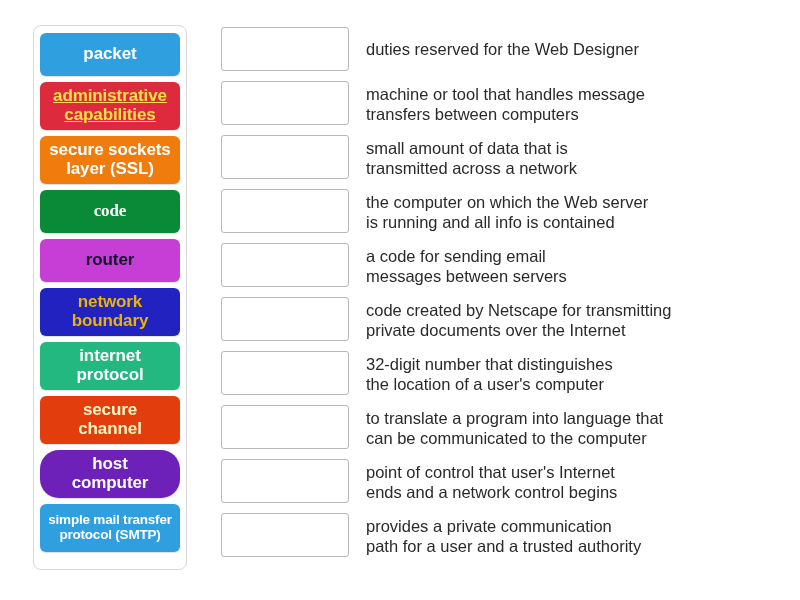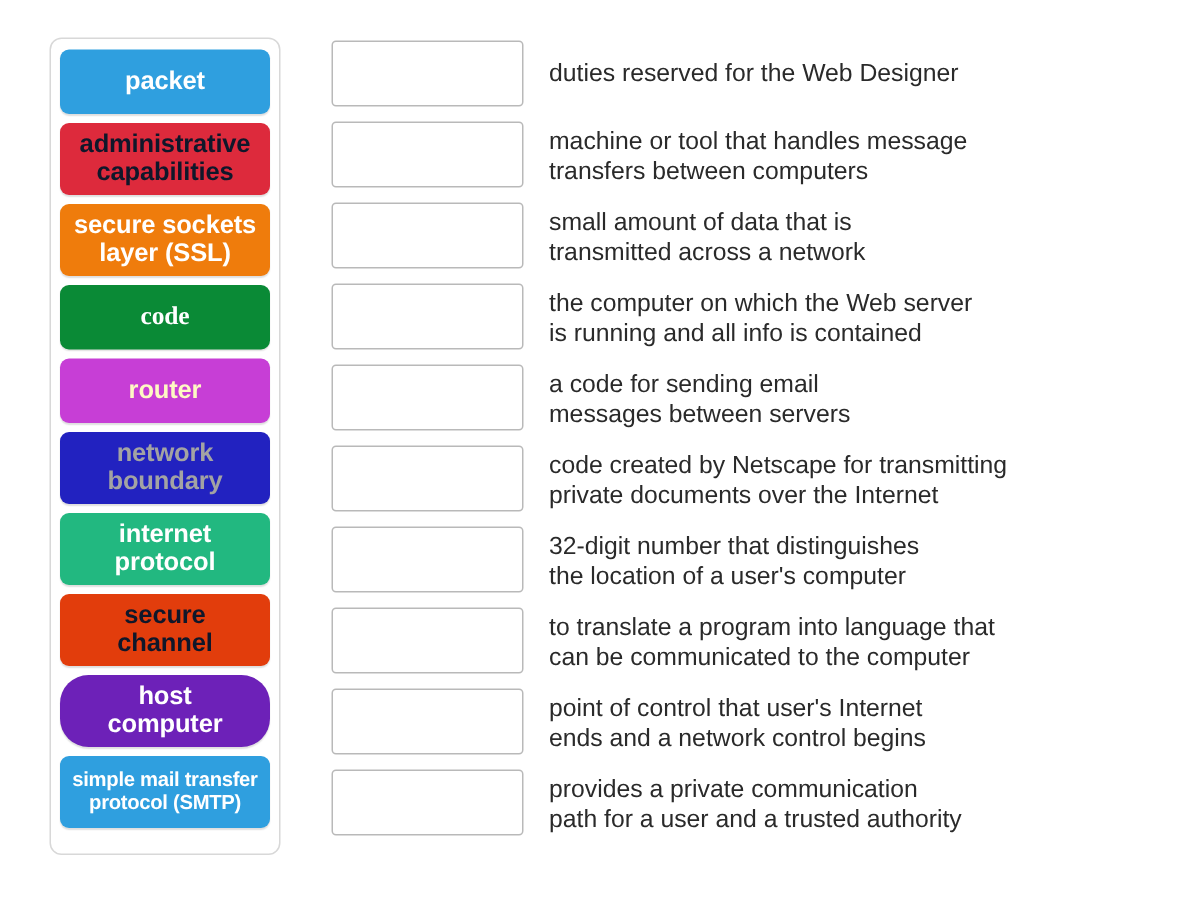--- a/index.html
+++ b/index.html
@@ -87,31 +87,31 @@
   }
   .row.one-line .definition{ padding-top:12px; }
 </style>
 </head>
 <body>
 
 <div class="stage">
 
   <div class="tile-panel" id="tile-panel">
       <div class="tile" style="background: rgb(47, 159, 223); color: rgb(255, 255, 255); white-space: pre-line;">packet</div>
-      <div class="tile two-line" style="background: rgb(221, 42, 60); color: #0f172a; white-space: pre-line;">administrative
+      <div class="tile two-line" style="background: rgb(221, 42, 60); color: #fde047; white-space: pre-line; text-decoration: underline;">administrative
 capabilities</div>
       <div class="tile two-line" style="background: rgb(239, 124, 12); color: rgb(255, 255, 255); white-space: pre-line;">secure sockets
 layer (SSL)</div>
       <div class="tile" style="background: rgb(10, 138, 54); color: rgb(255, 255, 255); white-space: pre-line; font-family: Liberation Serif, serif;">code</div>
-      <div class="tile" style="background: rgb(199, 62, 214); color: #fef9c3; white-space: pre-line;">router</div>
-      <div class="tile two-line" style="background: rgb(34, 34, 192); color: #a3a3a3; white-space: pre-line;">network
+      <div class="tile" style="background: rgb(199, 62, 214); color: #0f172a; white-space: pre-line;">router</div>
+      <div class="tile two-line" style="background: rgb(34, 34, 192); color: #eab308; white-space: pre-line;">network
 boundary</div>
       <div class="tile two-line" style="background: rgb(34, 184, 128); color: rgb(255, 255, 255); white-space: pre-line;">internet
 protocol</div>
-      <div class="tile two-line" style="background: rgb(226, 61, 12); color: #0f172a; white-space: pre-line;">secure
+      <div class="tile two-line" style="background: rgb(226, 61, 12); color: #fef9c3; white-space: pre-line;">secure
 channel</div>
       <div class="tile two-line" style="background: rgb(109, 33, 184); color: rgb(255, 255, 255); white-space: pre-line; border-radius: 19px;">host
 computer</div>
       <div class="tile two-line small" style="background: rgb(47, 159, 223); color: rgb(255, 255, 255); white-space: pre-line;">simple mail transfer
 protocol (SMTP)</div>
     </div>
 
   <div class="rows" id="answer-rows">
       <div class="row one-line">
         <div class="dropzone"></div>

